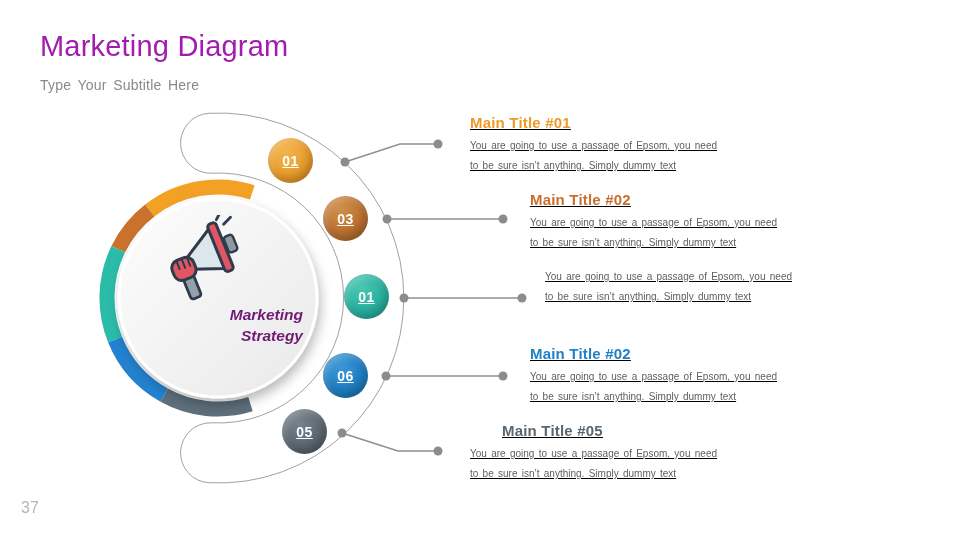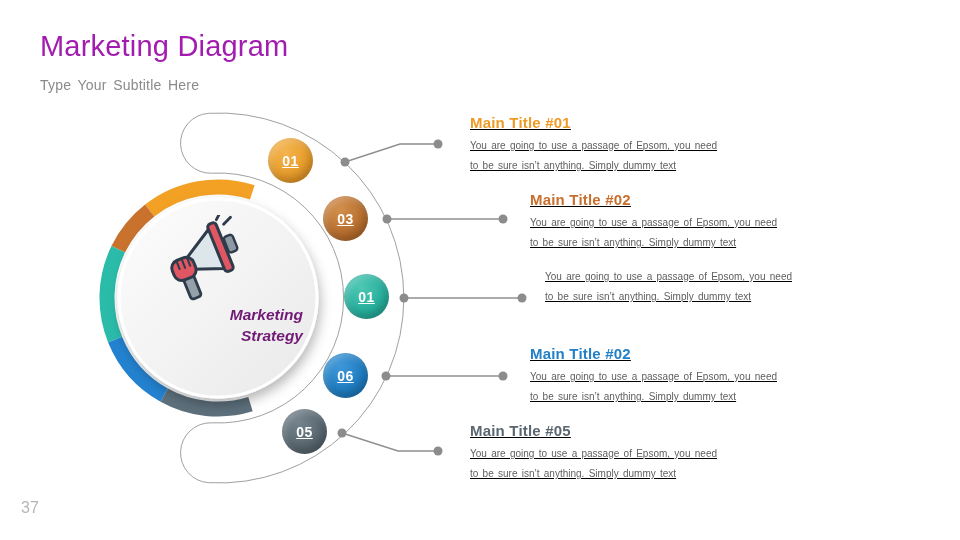--- a/index.html
+++ b/index.html
@@ -42,21 +42,21 @@
     color:#701a75;line-height:21px;
   }
   
   .item{position:absolute;z-index:2;width:360px;text-decoration:underline;}
   .item-title{font-size:15px;font-weight:bold;line-height:19px;margin-bottom:4px;letter-spacing:.2px;}
   .item-body{font-size:10px;color:#5e5e5e;line-height:20px;word-spacing:1.5px;}
   .t1{color:#f09a26;}
   .t2{color:#c96f2d;}
   .t3{color:#28b4a3;}
   .t4{color:#2180c6;}
-  .t5{color:#5b6770;}
+  .t5{color:#5b6770;margin-left:32px;}
 </style>
 </head>
 <body>
 
 <div class="slide">
 
   <div class="slide-title">Marketing Diagram</div>
   <div class="slide-subtitle">Type Your Subtitle Here</div>
   <div class="page-number">37</div>
 

